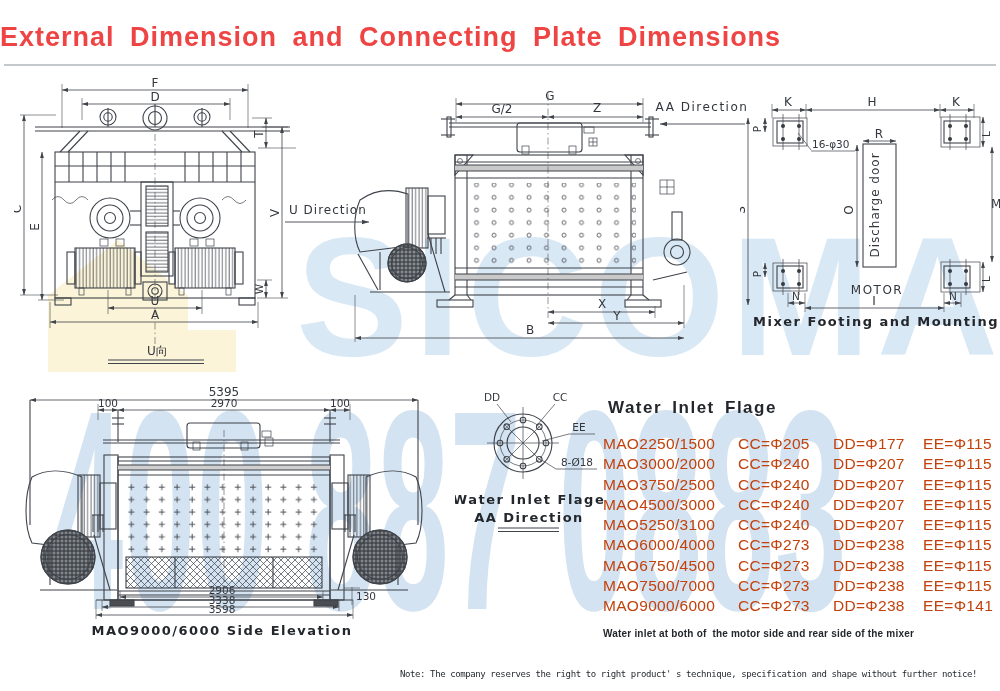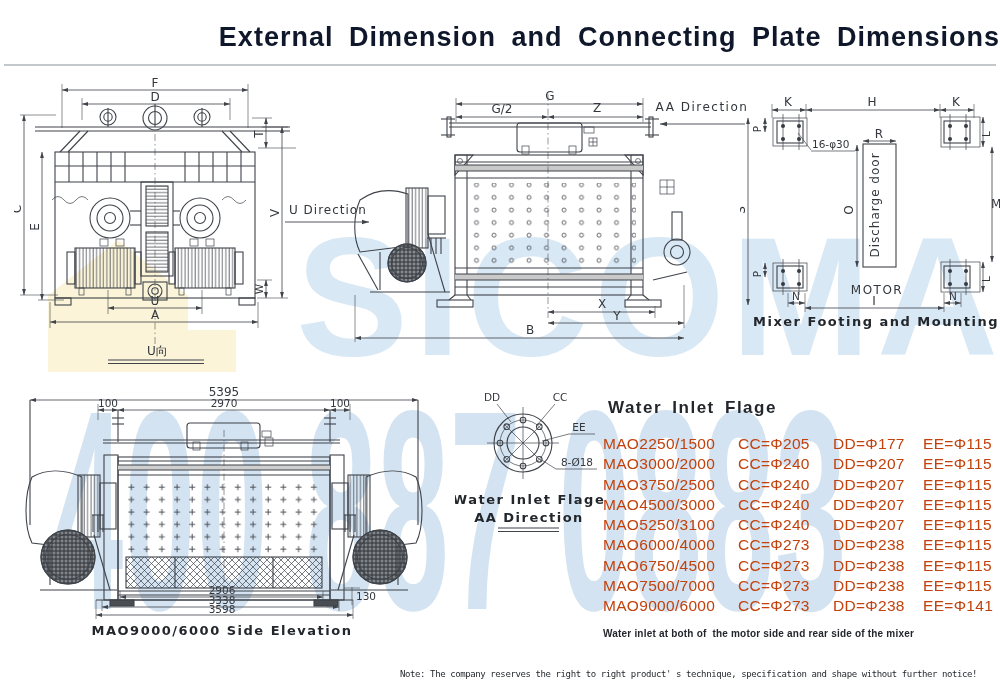--- a/index.html
+++ b/index.html
@@ -1,20 +1,20 @@
 <!DOCTYPE html>
 <html><head>
 <meta charset="utf-8">
 <style>
   html,body{margin:0;padding:0}
   body{width:1000px;height:691px;position:relative;background:#ffffff;
        font-family:"Liberation Sans",sans-serif;overflow:hidden}
   .abs{position:absolute}
-  #page-title{left:0;right:0;top:22px;text-align:right;font-size:27px;font-weight:bold;
-      color:#0f172a;letter-spacing:1px;word-spacing:7px;z-index:3}
+  #page-title{left:0;right:0;top:22px;text-align:left;font-size:27px;font-weight:bold;
+      color:#ef4444;letter-spacing:1px;word-spacing:7px;z-index:3}
   #title-rule{left:4px;width:992px;top:64px;height:2px;background:#c3c8cd;z-index:2}
   .wm{position:absolute;font-weight:bold;line-height:1;white-space:nowrap;z-index:1;pointer-events:none}
   #wm-phone{left:52px;top:368px;font-size:285px;color:#d3e3f1;transform:scale(0.45,1);
       transform-origin:left top;letter-spacing:2px}
   #wm-brand{left:296px;top:213px;font-size:168px;color:#d9e8f5;letter-spacing:6px}
   .hl{position:absolute;background:#fbf4d8;z-index:0}
   #hl-house{left:48px;top:240px;width:140px;height:132px;
       clip-path:polygon(50% 0%,100% 42%,100% 100%,0% 100%,0% 42%)}
   #hl-strip{left:106px;top:330px;width:130px;height:42px}
   svg.draw{position:absolute;z-index:2}

